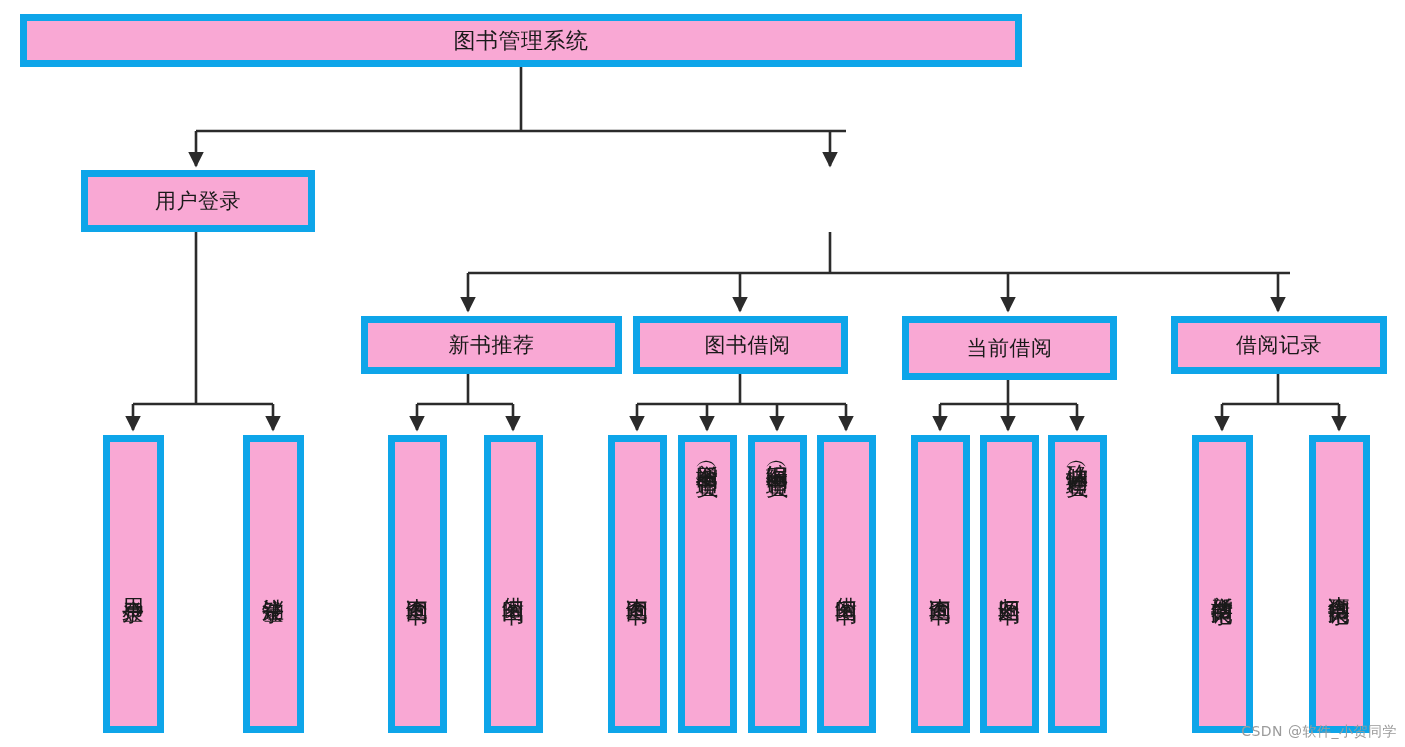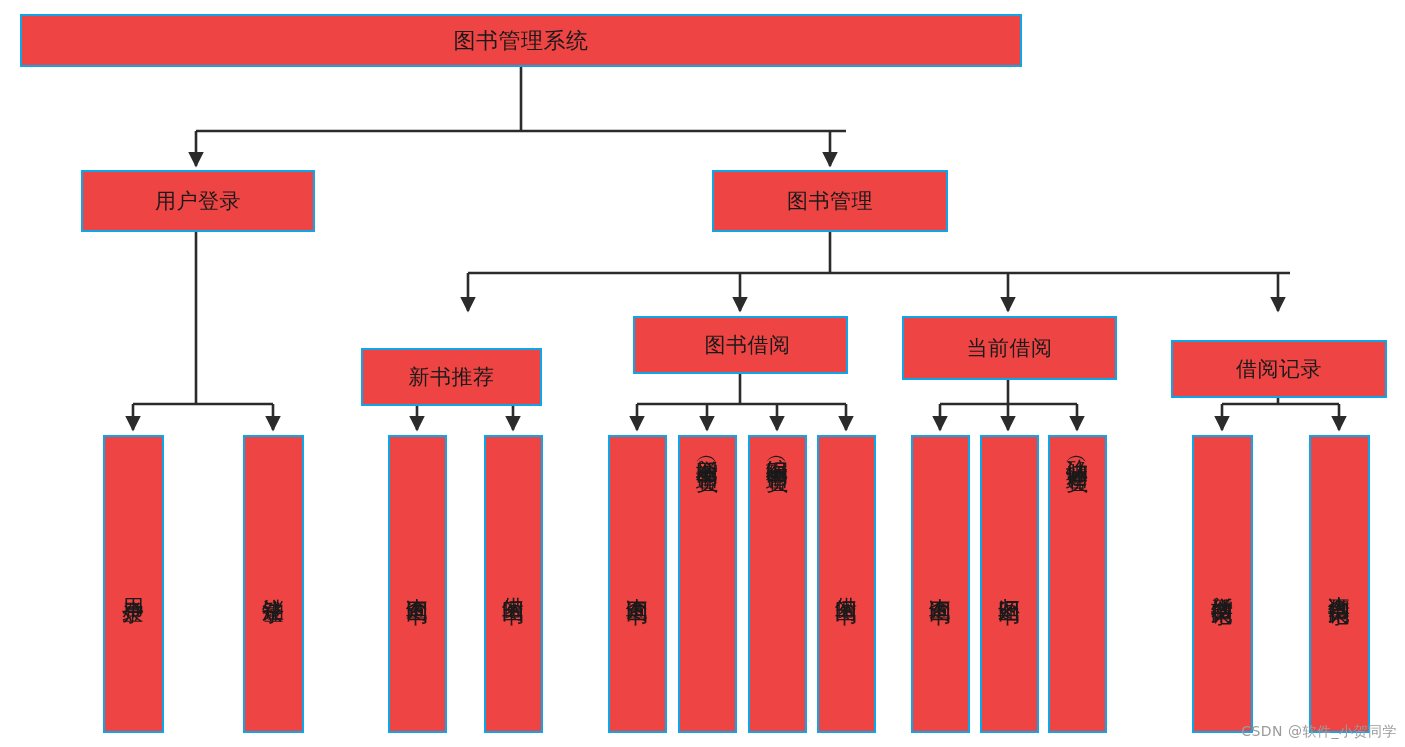--- a/index.html
+++ b/index.html
@@ -20,22 +20,22 @@
   #edges {
     position: absolute;
     left: 0;
     top: 0;
     width: 1405px;
     height: 747px;
   }
   .node {
     position: absolute;
     box-sizing: border-box;
-    background: #ef4444;
-    border: 2px solid #0ea5e9;
+    background: #f9a8d4;
+    border: 7px solid #0ea5e9;
     display: flex;
     align-items: center;
     justify-content: center;
     color: #1a1a1a;
   }
   .node .label {
     display: block;
     text-align: center;
     line-height: 1.18;
     white-space: pre-wrap;
@@ -130,34 +130,31 @@
     </g>
   </svg>
 
   <div class="node h root" style="left:20px; top:14px; width:1002px; height:53px;">
     <span class="label">图书管理系统</span>
   </div>
 
   <div class="node h" style="left:81px; top:170px; width:234px; height:62px;">
     <span class="label">用户登录</span>
   </div>
-  <div class="node h" style="left:712px; top:170px; width:236px; height:62px;">
-    <span class="label">图书管理</span>
-  </div>
-
-  <div class="node h" style="left:361px; top:316px; width:181px; height:58px;margin-top:32px;">
+
+  <div class="node h" style="left:361px; top:316px; width:261px; height:58px;">
     <span class="label">新书推荐</span>
   </div>
   <div class="node h" style="left:633px; top:316px; width:215px; height:58px;padding-left:14px;">
     <span class="label">图书借阅</span>
   </div>
   <div class="node h" style="left:902px; top:316px; width:215px; height:64px;">
     <span class="label">当前借阅</span>
   </div>
-  <div class="node h" style="left:1171px; top:316px; width:216px; height:58px;margin-top:24px;">
+  <div class="node h" style="left:1171px; top:316px; width:216px; height:58px;">
     <span class="label">借阅记录</span>
   </div>
 
   <div class="node v mid" style="left:103px; top:435px; width:61px; height:298px;">
     <span class="label">用户登录</span>
   </div>
   <div class="node v mid" style="left:243px; top:435px; width:61px; height:298px;">
     <span class="label">注销登录</span>
   </div>
 

